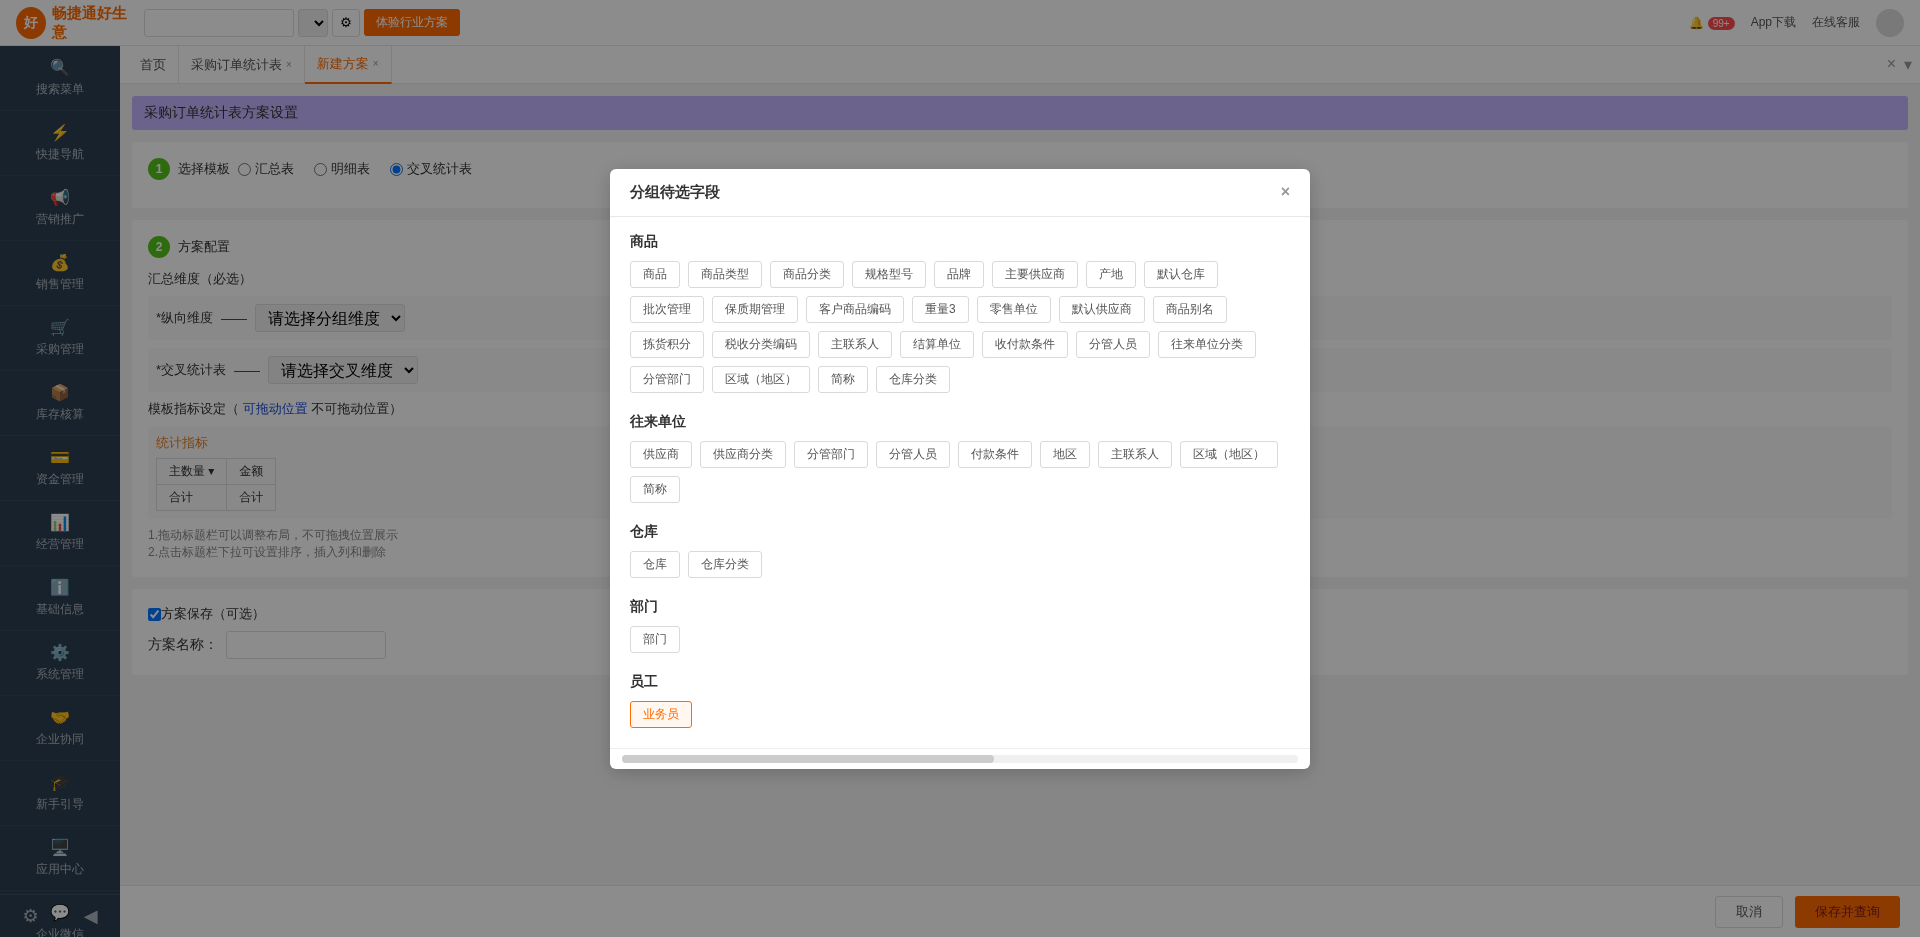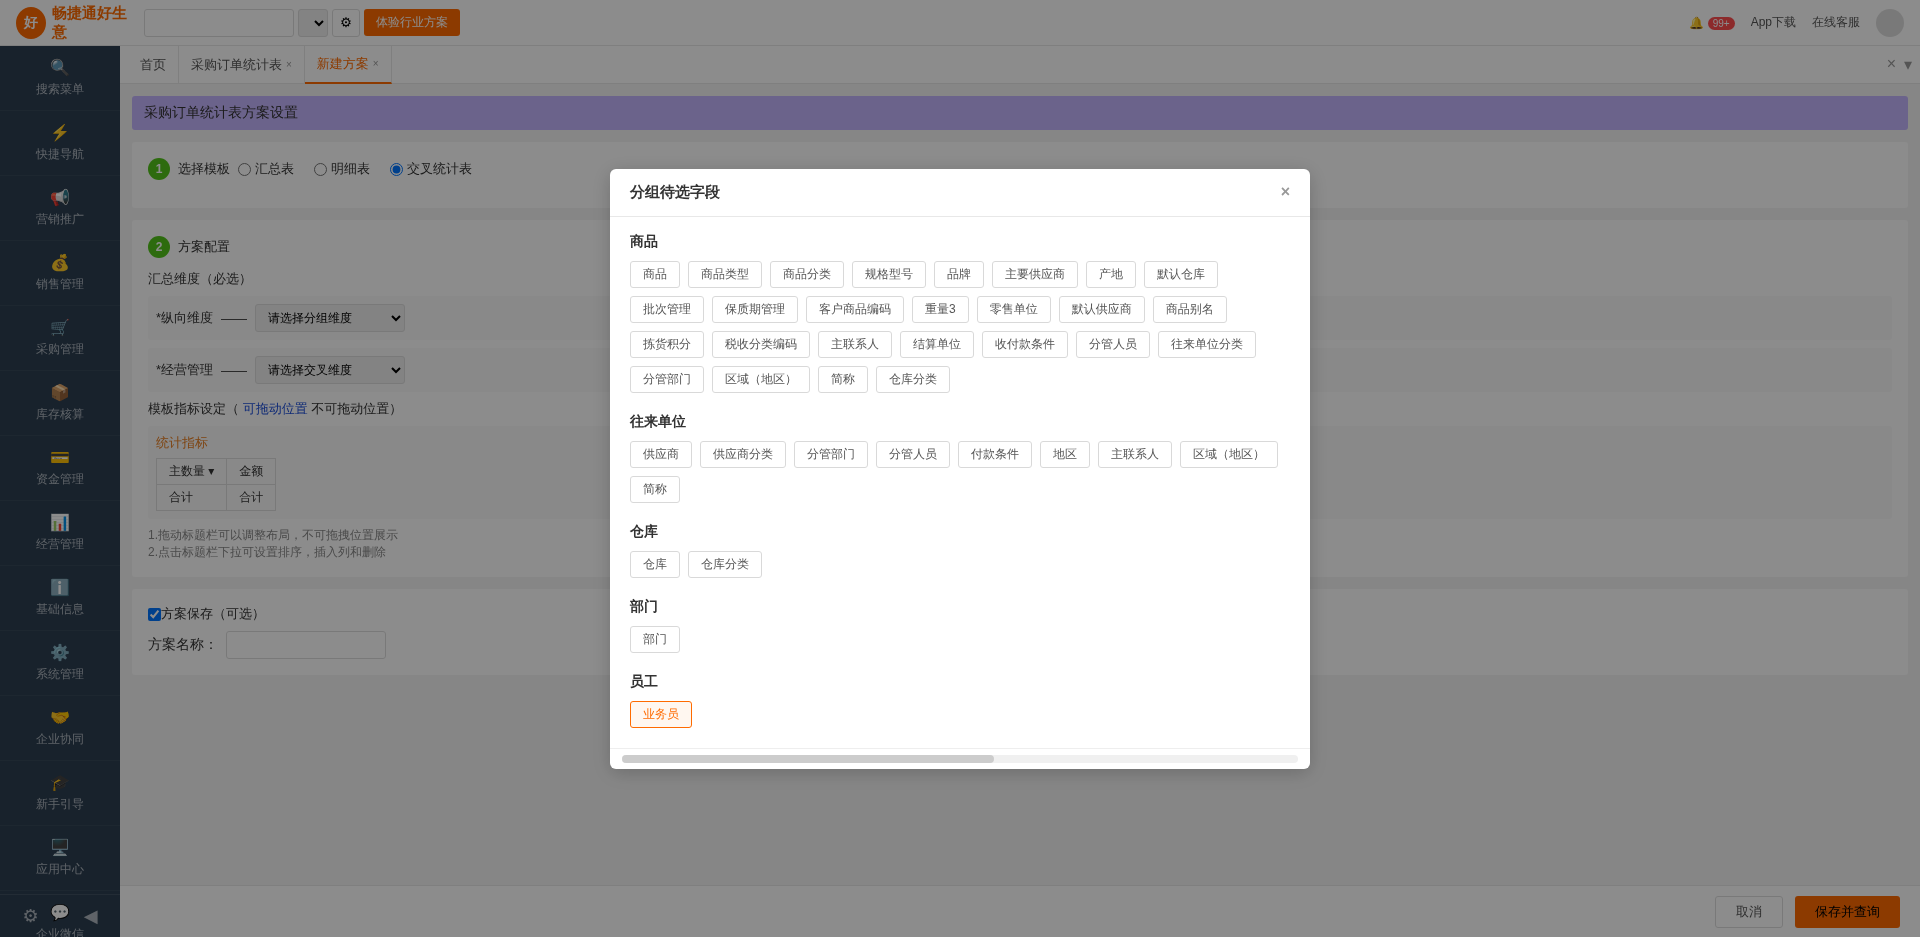--- a/index.html
+++ b/index.html
@@ -90,21 +90,21 @@
       overflow: auto;
       padding: 12px;
     }
     .page-title { font-size: 14px; color: #333; margin-bottom: 12px; padding: 8px 12px; background: #c4b5fd; border-radius: 3px; }
     .section-card { background: #fff; border-radius: 3px; margin-bottom: 12px; padding: 16px; }
     .step-header { display: flex; align-items: center; gap: 8px; margin-bottom: 12px; }
     .step-num { width: 22px; height: 22px; background: #52c41a; color: white; border-radius: 50%; display: flex; align-items: center; justify-content: center; font-size: 12px; font-weight: bold; }
     .template-options { display: flex; gap: 20px; align-items: center; }
     .radio-item { display: flex; align-items: center; gap: 4px; font-size: 13px; cursor: pointer; }
     .form-row { display: flex; align-items: center; gap: 8px; margin-bottom: 8px; font-size: 13px; }
-    .form-select { height: 28px; border: 1px solid #ddd; border-radius: 3px; padding: 0 8px; min-width: 150px; font-size: 12px; }
+    .form-select { height: 28px; border: 1px solid #ddd; border-radius: 3px; padding: 0 8px; min-width: 150px; font-size: 16px; }
     .dimension-row { display: flex; align-items: center; gap: 8px; background: #fafafa; padding: 8px; border-radius: 3px; margin-bottom: 8px; }
 
     
     .overlay {
       position: fixed; top: 0; left: 0; right: 0; bottom: 0;
       background: rgba(0,0,0,0.45);
       z-index: 200;
       display: flex; align-items: center; justify-content: center;
     }
 
@@ -158,21 +158,21 @@
       z-index: 150;
     }
     .cancel-btn {
       height: 32px; padding: 0 20px;
       border: 1px solid #ddd; border-radius: 3px;
       background: #fff; cursor: pointer; font-size: 13px; color: #555;
     }
     .confirm-btn {
       height: 32px; padding: 0 20px;
       border: none; border-radius: 3px;
-      background: #ff6b00; color: #000000; cursor: pointer; font-size: 13px;
+      background: #ff6b00; color: #7f1d1d; cursor: pointer; font-size: 13px;
     }
 
     
     .dialog-body::-webkit-scrollbar { width: 6px; }
     .dialog-body::-webkit-scrollbar-track { background: #f0f0f0; }
     .dialog-body::-webkit-scrollbar-thumb { background: #ccc; border-radius: 3px; }
   </style>
 </head>
 <body>
 
@@ -314,21 +314,21 @@
       <span>汇总维度（必选）</span>
     </div>
     <div class="dimension-row">
       <span>*纵向维度</span>
       <span>——</span>
       <select class="form-select">
         <option>请选择分组维度</option>
       </select>
     </div>
     <div class="dimension-row">
-      <span>*经营管理</span>
+      <span>*交叉统计表</span>
       <span>——</span>
       <select class="form-select">
         <option>请选择交叉维度</option>
       </select>
     </div>
     <div class="form-row">
       <span>模板指标设定（ <span style="color:#1d4ed8;">可拖动位置</span>  不可拖动位置）</span>
     </div>
     <div style="background:#fafafa;padding:8px;border-radius:3px;margin-top:8px;">
       <div style="color:#e67e22;font-size:13px;margin-bottom:6px;">统计指标</div>

